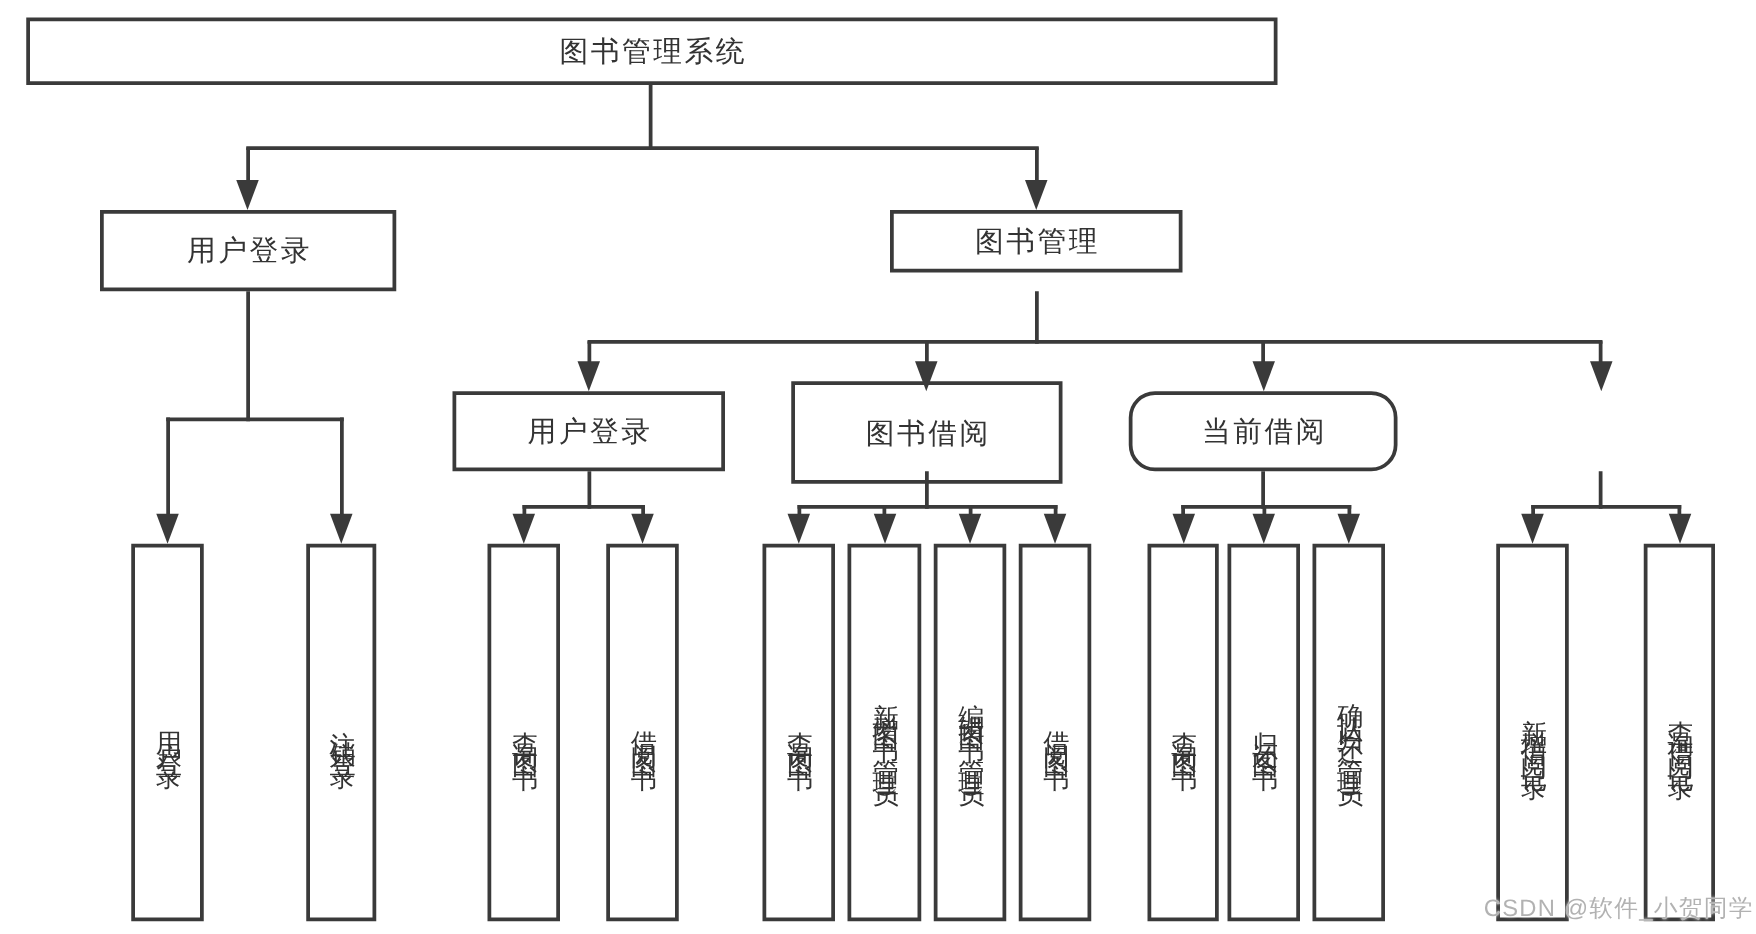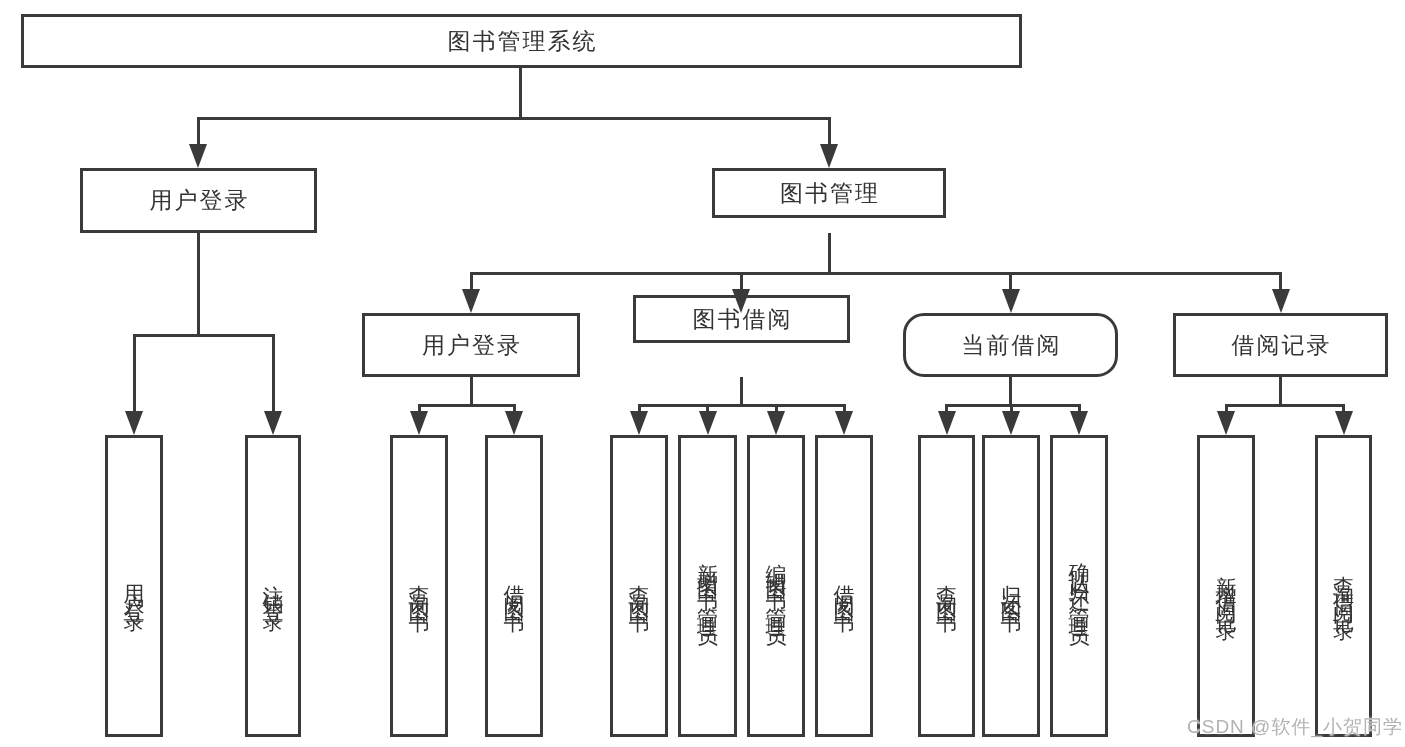--- a/index.html
+++ b/index.html
@@ -77,28 +77,25 @@
   <div class="node" style="left:80px; top:168px; width:237px; height:65px;">
     <span class="hlabel">用户登录</span>
   </div>
   <div class="node" style="left:712px; top:168px; width:234px; height:50px;">
     <span class="hlabel">图书管理</span>
   </div>
 
   <div class="node" style="left:362px; top:313px; width:218px; height:64px;">
     <span class="hlabel">用户登录</span>
   </div>
-  <div class="node" style="left:633px; top:295px; width:217px; height:48px;text-align:center;">
+  <div class="node" style="left:633px; top:305px; width:217px; height:82px;text-align:center;">
     <span class="hlabel">图书借阅</span>
   </div>
   <div class="node" style="left:903px; top:313px; width:215px; height:64px;border-radius:21px;">
     <span class="hlabel">当前借阅</span>
-  </div>
-  <div class="node" style="left:1173px; top:313px; width:215px; height:64px;">
-    <span class="hlabel">借阅记录</span>
   </div>
 
   <div class="node leaf" style="left:105px; top:435px; width:58px; height:302px;">
     <span class="vlabel">用户登录</span>
   </div>
   <div class="node leaf" style="left:245px; top:435px; width:56px; height:302px;">
     <span class="vlabel">注销登录</span>
   </div>
   <div class="node leaf" style="left:390px; top:435px; width:58px; height:302px;">
     <span class="vlabel">查询图书</span>

